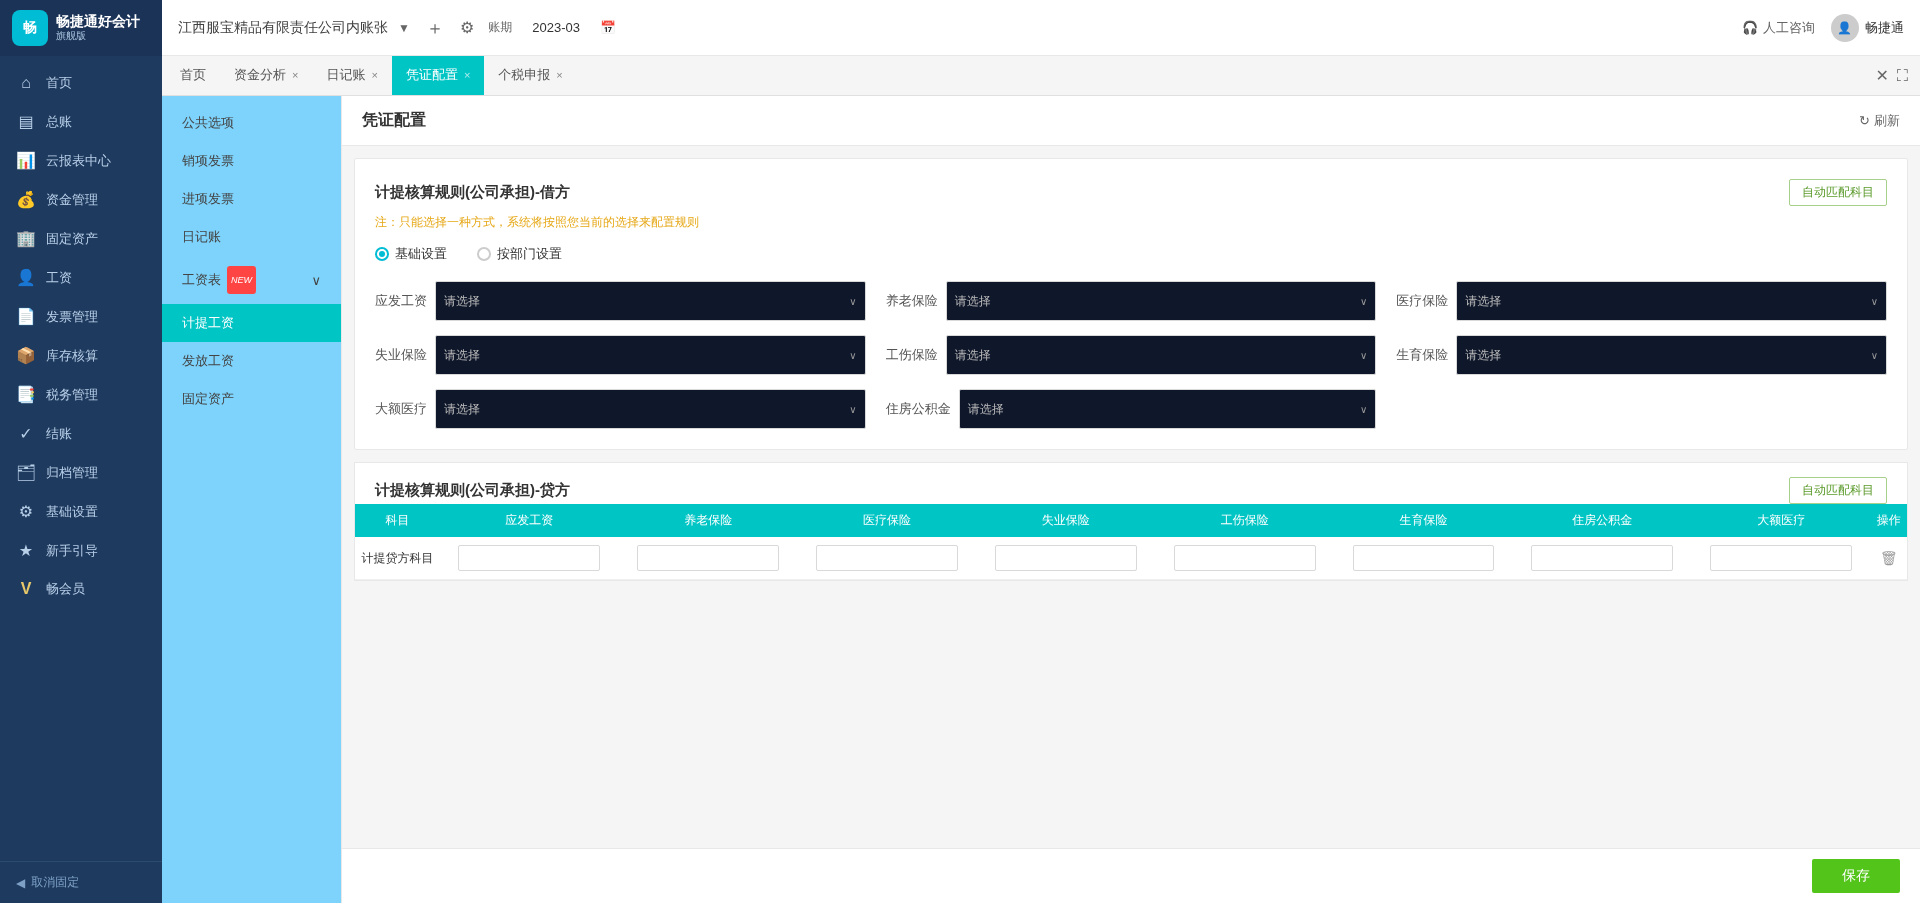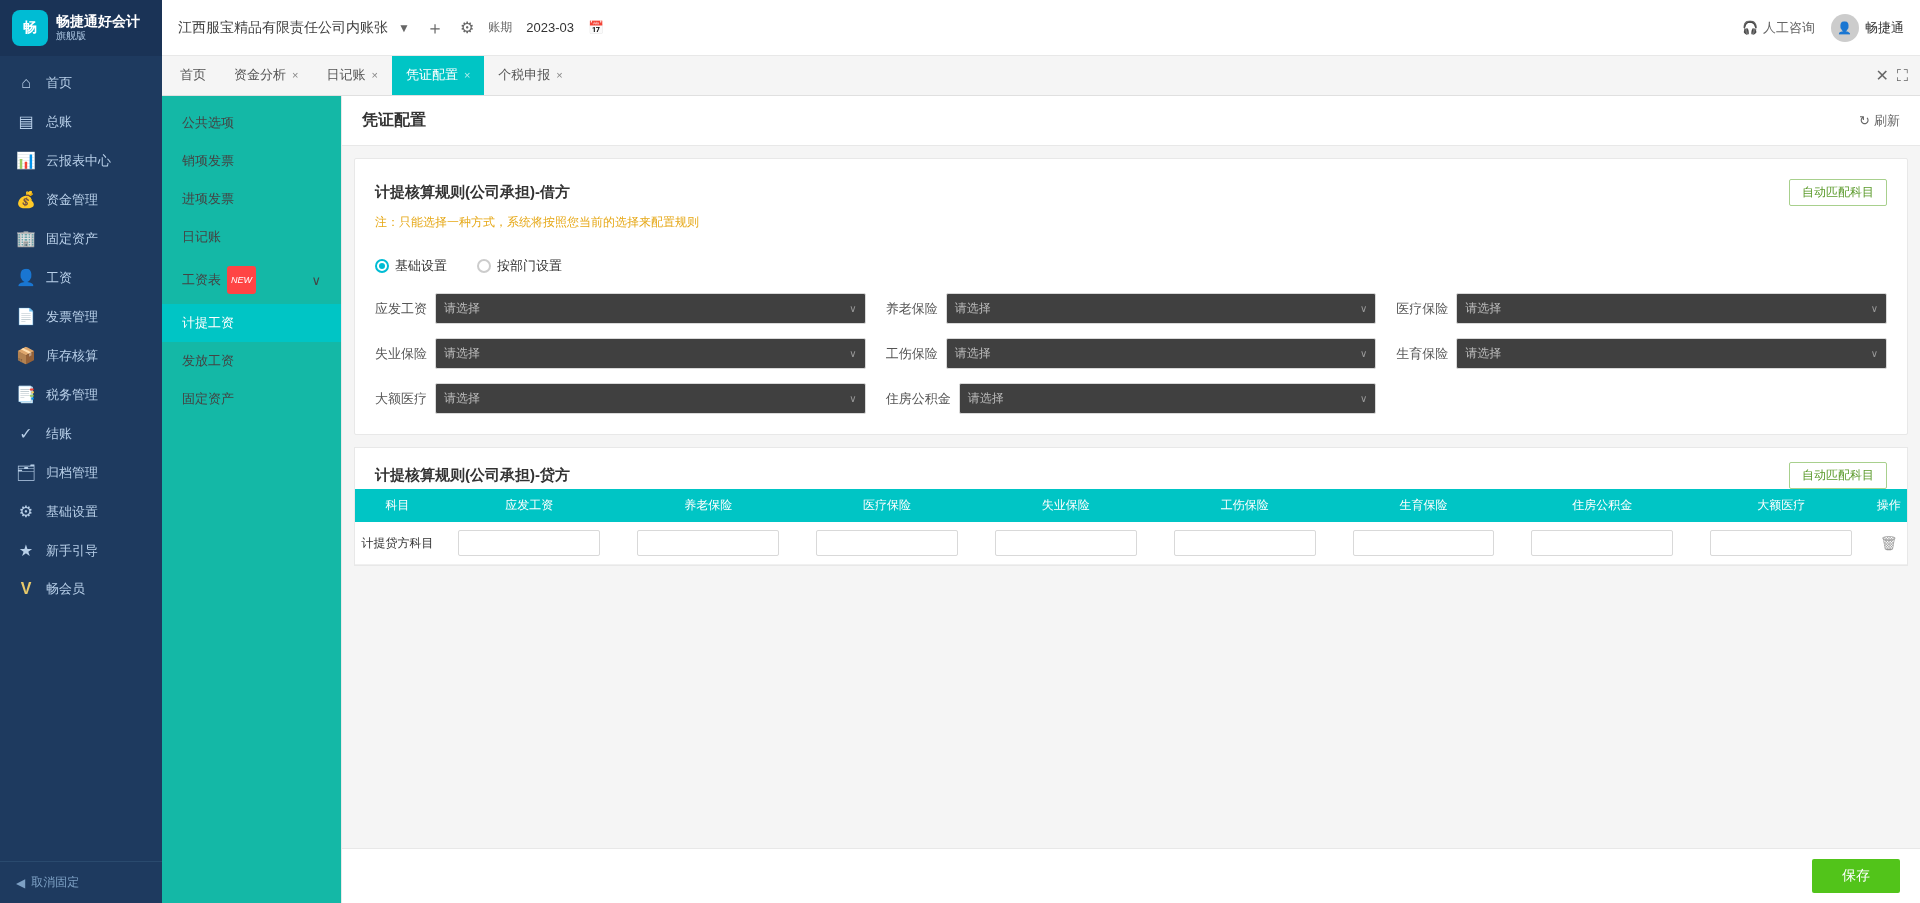--- a/index.html
+++ b/index.html
@@ -67,21 +67,21 @@
     .topbar-company {
       font-size: 14px;
       color: #404040;
       font-weight: 500;
     }
     .topbar-dropdown {
       color: #666; cursor: pointer; font-size: 12px;
     }
     .topbar-add { color: #666; cursor: pointer; font-size: 18px; padding: 0 6px; }
     .topbar-gear { color: #666; cursor: pointer; font-size: 16px; }
-    .topbar-period { display: flex; align-items: center; gap: 14px; margin-left: 4px; }
+    .topbar-period { display: flex; align-items: center; gap: 20px; margin-left: 4px; }
     .topbar-period-label { color: #666; font-size: 12px; }
     .topbar-period-value { color: #333; font-size: 13px; font-weight: 500; }
     .topbar-period-cal { color: #00bcd4; cursor: pointer; }
     .topbar-right { margin-left: auto; display: flex; align-items: center; gap: 16px; }
     .topbar-support { display: flex; align-items: center; gap: 4px; color: #666; font-size: 13px; cursor: pointer; }
     .topbar-user { display: flex; align-items: center; gap: 6px; color: #333; font-size: 13px; cursor: pointer; }
     .topbar-avatar {
       width: 28px; height: 28px; border-radius: 50%;
       background: #ccc;
       display: flex; align-items: center; justify-content: center;
@@ -111,21 +111,21 @@
     .tab-close { font-size: 11px; color: inherit; opacity: 0.7; }
     .tabs-actions { margin-left: auto; display: flex; align-items: center; gap: 8px; padding-right: 8px; }
     .tabs-action-btn { cursor: pointer; color: #666; font-size: 16px; }
 
     
     .content { flex: 1; display: flex; overflow: hidden; background: #f5f5f5; }
 
     
     .left-nav {
       width: 180px;
-      background: #14b8a6;
+      background: #7dd3fc;
       border-right: 1px solid #e8e8e8;
       padding: 8px 0;
       flex-shrink: 0;
     }
     .left-nav-item {
       padding: 10px 20px;
       color: #444;
       cursor: pointer;
       font-size: 13px;
     }
@@ -167,21 +167,21 @@
       margin: 0 12px 12px;
       padding: 20px;
       border: 1px solid #e8e8e8;
       border-radius: 2px;
     }
     .section-header {
       display: flex; align-items: center; justify-content: space-between;
       margin-bottom: 8px;
     }
     .section-title { font-size: 15px; font-weight: 600; color: #333; }
-    .section-note { color: #e6a817; font-size: 12px; margin-bottom: 26px; }
+    .section-note { color: #e6a817; font-size: 12px; margin-bottom: 14px; }
 
     .auto-match-btn {
       border: 1px solid #a8d08d;
       background: white;
       color: #5a9a2a;
       font-size: 12px;
       padding: 4px 12px;
       border-radius: 2px;
       cursor: pointer;
     }
@@ -199,27 +199,27 @@
       content: ''; width: 6px; height: 6px;
       background: #00bcd4; border-radius: 50%;
     }
 
     
     .form-grid { display: grid; grid-template-columns: 1fr 1fr 1fr; gap: 14px 20px; }
     .form-field { display: flex; align-items: center; gap: 8px; }
     .field-label { color: #555; font-size: 13px; white-space: nowrap; min-width: 52px; text-align: right; }
     .field-select {
       flex: 1;
-      height: 31px;
+      height: 40px;
       border: 1px solid #d9d9d9;
       border-radius: 2px;
       padding: 0 8px;
       display: flex; align-items: center; justify-content: space-between;
       color: #bbb; font-size: 12px;
-      background: #404040; cursor: pointer;
+      background: #0f172a; cursor: pointer;
     }
     .field-select-text { flex: 1; }
     .field-select-arrow { color: #999; font-size: 10px; }
 
     
     .table-section {
       background: white;
       margin: 0 12px 60px;
       border: 1px solid #e8e8e8;
     }

